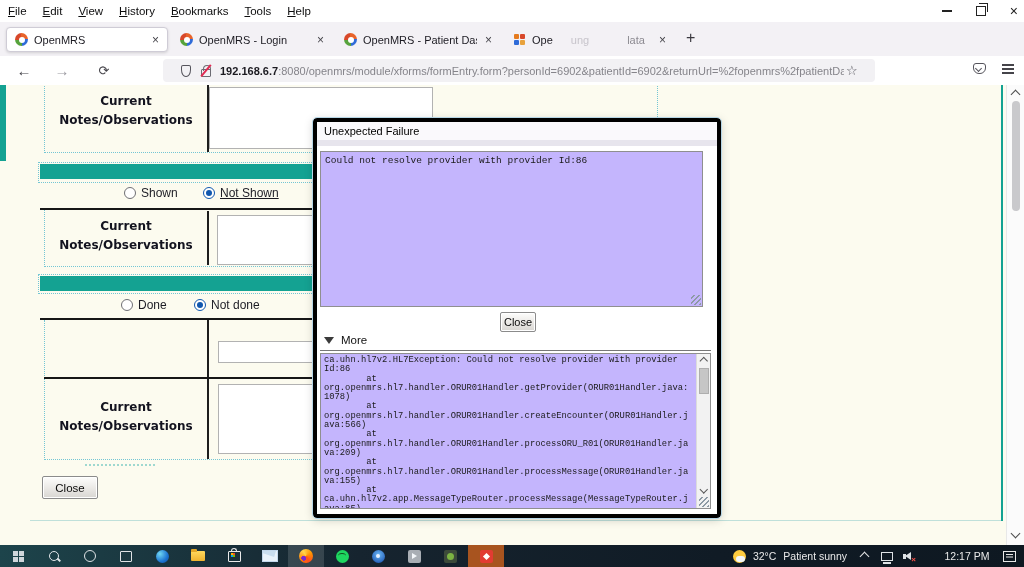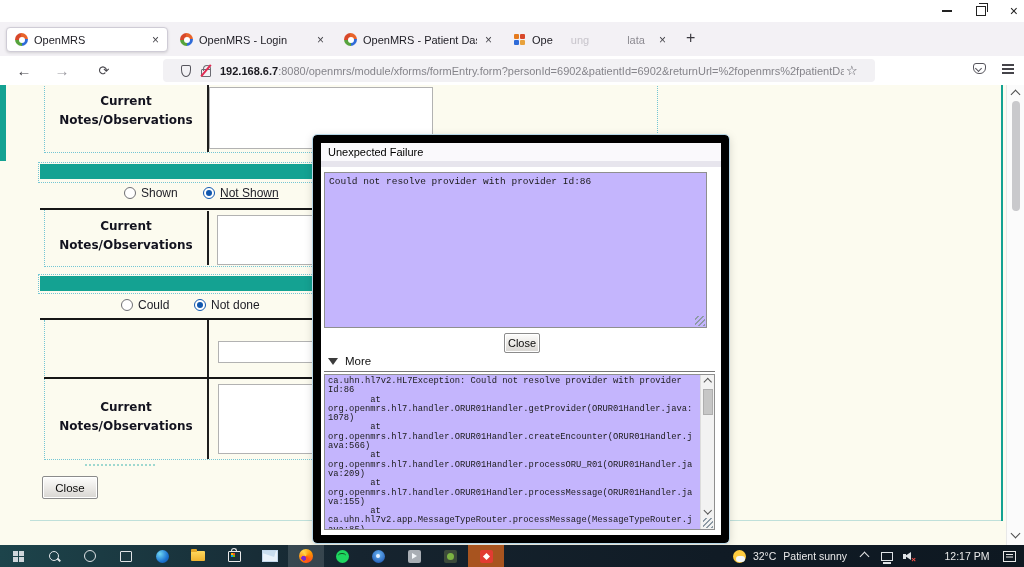--- a/index.html
+++ b/index.html
@@ -67,21 +67,21 @@
 
   
   .pg-scroll{position:absolute;left:1006px;top:85px;width:18px;height:460px;background:#fbfbfb;border-left:1px solid #e8e8e8;}
   .chev{width:6px;height:6px;border-left:1.7px solid #4c4c4c;border-top:1.7px solid #4c4c4c;}
   .chev.up{transform:rotate(45deg);}
   .chev.down{transform:rotate(225deg);}
   .pg-thumb{position:absolute;left:5px;top:16px;width:8px;height:110px;background:#c9c9cc;border-radius:4px;}
 
   
   .dialog{position:absolute;left:313px;top:118px;width:400px;height:392px;background:#ffffff;
-    border:8px solid #000000;border-radius:4px;outline:1px solid #b6d6e6;box-shadow:0 2px 10px rgba(0,0,0,.18);margin-top:17px;}
+    border:4px solid #000000;border-radius:4px;outline:1px solid #b6d6e6;box-shadow:0 2px 10px rgba(0,0,0,.18);}
   .dlg-title{position:absolute;left:0;top:0;width:100%;height:18px;background:#faf9fc;font-size:11px;color:#000;
     padding:3px 0 0 7px;box-sizing:border-box;}
   .dlg-strip{position:absolute;left:0;top:18px;width:100%;height:6px;background:#e7e5ed;}
   .dlg-text{position:absolute;background:#c4b5fd;border:1px solid #8f8f8f;box-sizing:border-box;overflow:hidden;}
   .dlg-text pre{margin:0;font-family:"Liberation Mono",monospace;color:#1a1a1a;}
   .grip{position:absolute;right:1px;bottom:1px;width:10px;height:10px;
     background:repeating-linear-gradient(135deg,transparent 0 2px,#8d9aa5 2px 3.4px);}
   .more-tri{width:0;height:0;border-left:5px solid transparent;border-right:5px solid transparent;border-top:7px solid #3b3b3b;}
   .dlg-scroll{position:absolute;right:0;top:0;width:13px;height:100%;background:#f2f2f2;border-left:1px solid #dcdcdc;}
   .dlg-sbtn{position:absolute;left:0;width:13px;height:13px;display:flex;align-items:center;justify-content:center;}
@@ -134,20 +134,29 @@
   .volx{position:absolute;right:-1px;bottom:-2px;color:#ff5147;font-size:8px;font-weight:bold;line-height:1;}
   .action{width:13px;height:11px;border:1.4px solid #e8e8e8;box-sizing:border-box;position:relative;}
   .action::after{content:"";position:absolute;left:2px;top:2px;width:7px;height:1.3px;background:#e8e8e8;box-shadow:0 2.5px 0 #e8e8e8;}
 </style>
 </head>
 <body>
 
 <div id="screen">
 
   <div class="titlebar">
+    <div class="menubar">
+      <span class="menu-item">File</span>
+      <span class="menu-item">Edit</span>
+      <span class="menu-item">View</span>
+      <span class="menu-item">History</span>
+      <span class="menu-item">Bookmarks</span>
+      <span class="menu-item">Tools</span>
+      <span class="menu-item">Help</span>
+    </div>
     <div class="win-controls">
       <div class="wc-min"></div>
       <div class="wc-restore"></div>
       <div class="wc-close">×</div>
     </div>
   </div>
 
   <div class="tabstrip">
     <div class="tab active" style="left:6px;width:162px;">
       <span class="favicon"></span>
@@ -230,21 +239,21 @@
     <div class="flabel" style="left:46px;top:132px;width:160px;">Current
 Notes/Observations</div>
     <div class="vdiv" style="left:207px;top:126px;height:54px;"></div>
     <div class="ftextarea" style="left:217px;top:130px;width:176px;height:50px;"></div>
 
     <div class="dotted-box" style="left:38px;top:189px;width:622px;height:20px;"></div>
     <div class="abs teal" style="left:40px;top:191px;width:618px;height:15px;"></div>
 
     <div class="radio-item" style="left:121px;top:213px;">
       <span class="radio"></span>
-      <span>Could</span>
+      <span>Done</span>
     </div>
     <div class="radio-item" style="left:194px;top:213px;">
       <span class="radio checked"></span>
       <span>Not done</span>
     </div>
 
     <div class="blackline" style="left:40px;top:233px;width:620px;height:2px;"></div>
     <div class="dotted-box" style="left:44px;top:235px;width:614px;height:140px;border-top:none;"></div>
     <div class="vdiv" style="left:207px;top:235px;height:57px;"></div>
     <div class="ftextarea" style="left:218px;top:256px;width:172px;height:22px;"></div>

